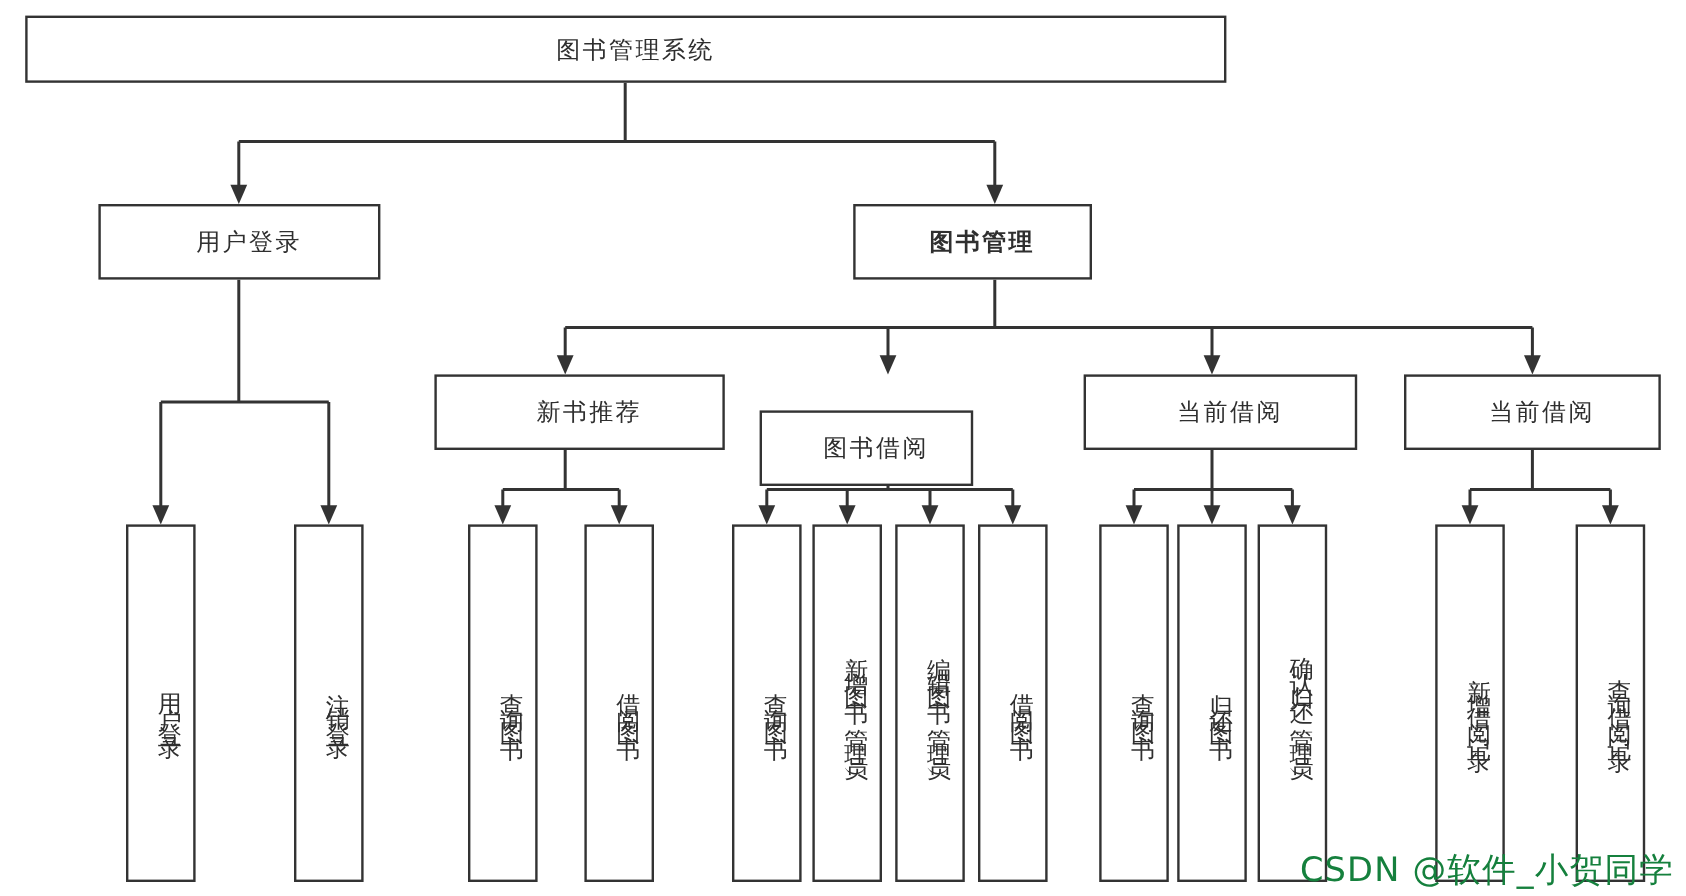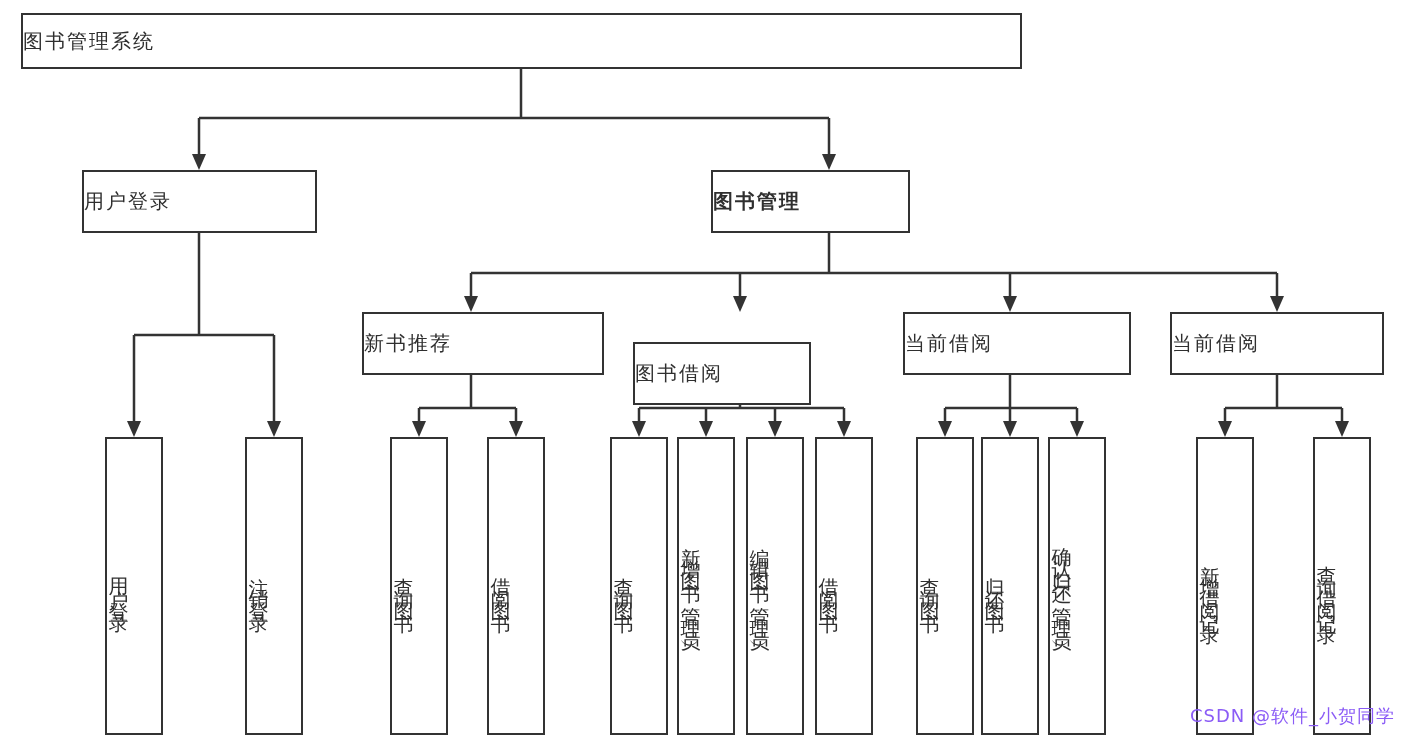--- a/index.html
+++ b/index.html
@@ -12,40 +12,40 @@
     overflow:hidden;
   }
   .wires{position:absolute;left:0;top:0;pointer-events:none;}
   .wires path{stroke:#333333;stroke-width:2.5;fill:none;}
   .wires polygon{fill:#333333;stroke:none;}
   .box{
     position:absolute;
     box-sizing:border-box;
     border:2.5px solid #333333;
     background:#ffffff;
-    display:flex;align-items:center;
+    display:flex;align-items:center;justify-content:center;padding-left:16px;
   }
   .hbox{height:63px;}
   .hbox span, .rootbox span{
     font-size:20px;letter-spacing:2px;white-space:nowrap;
   }
   .rootbox{height:56px;}
   .leaf{top:437px;width:58px;height:298px;}
   .leaf span{
     writing-mode:vertical-lr;
     font-size:20px;
     letter-spacing:12px;
     line-height:1.2;
     white-space:nowrap;
   }
   .watermark{
     position:absolute;
-    right:10px;bottom:19px;
-    font-size:18px;
-    color:#8b5cf6;
+    right:10px;bottom:3px;
+    font-size:28px;
+    color:#15803d;
     letter-spacing:1px;
     white-space:nowrap;
   }
 </style>
 </head>
 <body>
 
 <div class="canvas">
 
   <svg class="wires" width="1405" height="747" viewBox="0 0 1405 747">

